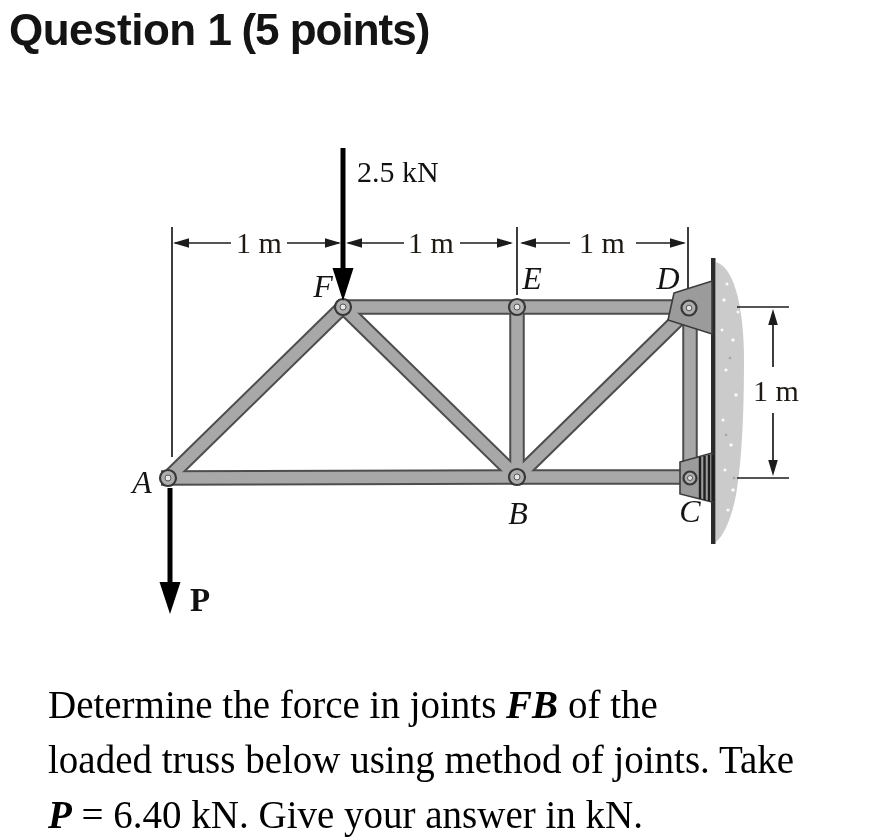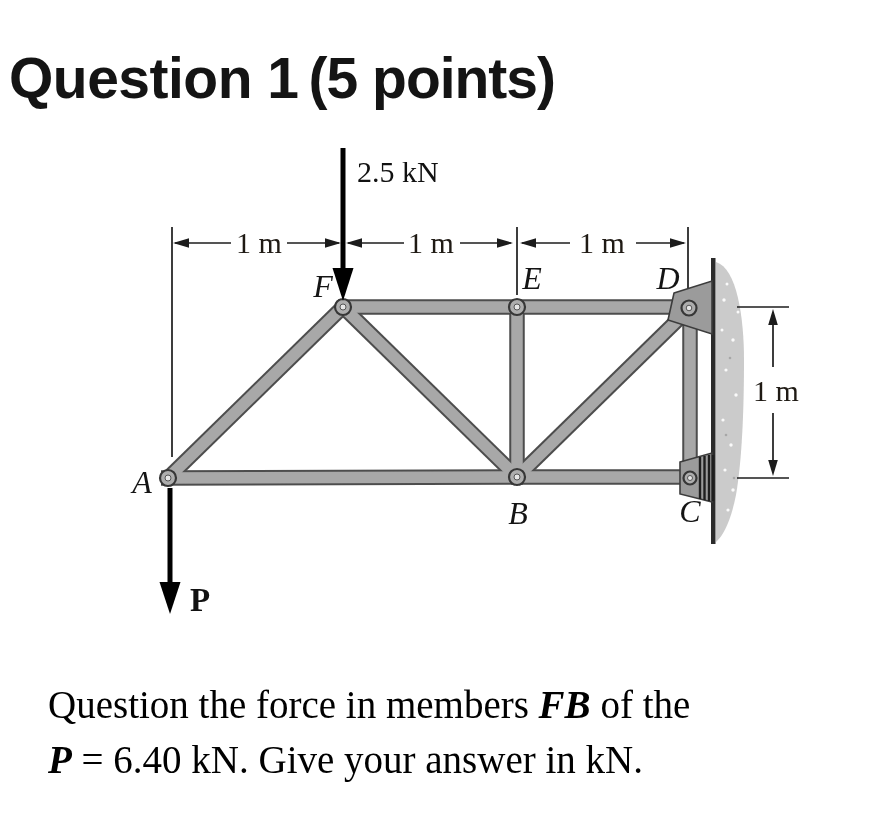--- a/index.html
+++ b/index.html
@@ -9,22 +9,22 @@
     --wall-line:#2b2b2b;
     --concrete:#cbcbcb;
     --dimension:#1c1c1c;
     --force:#000000;
     --text:#000000;
   }
   *{margin:0;padding:0;box-sizing:border-box;}
   html,body{width:880px;height:838px;background:#ffffff;overflow:hidden;}
   .page{position:relative;width:880px;height:838px;background:#ffffff;
         font-family:"Liberation Sans",sans-serif;}
-  .title{position:absolute;left:9px;top:2px;font-size:57px;line-height:56px;
-         font-weight:700;color:#141414;letter-spacing:-0.5px;white-space:nowrap;margin-top:48px;}
+  .title{position:absolute;left:9px;top:2px;font-size:44px;line-height:56px;
+         font-weight:700;color:#141414;letter-spacing:-0.5px;white-space:nowrap;}
   .title .pts{font-weight:600;margin-left:10px;letter-spacing:-1px;}
   .diagram-svg{position:absolute;left:0;top:0;width:880px;height:680px;}
 
   
   .m-edge{stroke:var(--member-edge);stroke-width:15.5;fill:none;}
   .m-fill{stroke:var(--member-fill);stroke-width:11.5;fill:none;}
   .gusset{fill:var(--gusset-fill);stroke:#3c3c3c;stroke-width:1.6;}
   .pin-outer{fill:#adadad;stroke:#373737;stroke-width:2.2;}
   .pin-inner{fill:#e6e6e6;stroke:#555555;stroke-width:1;}
   .dim-line{stroke:var(--dimension);stroke-width:1.7;fill:none;}
@@ -188,17 +188,18 @@
       <text class="joint-label" x="142" y="493" text-anchor="middle">A</text>
       <text class="joint-label" x="323" y="297" text-anchor="middle">F</text>
       <text class="joint-label" x="532" y="289" text-anchor="middle">E</text>
       <text class="joint-label" x="668" y="289" text-anchor="middle">D</text>
       <text class="joint-label" x="518" y="524" text-anchor="middle">B</text>
       <text class="joint-label" x="690" y="522" text-anchor="middle">C</text>
     </g>
   </svg>
 
   <div class="question-text">
-    <div class="qline"><span>Question the force in members </span><span class="em">FB</span><span> of the</span></div>
+    <div class="qline"><span>Determine the force in joints </span><span class="em">FB</span><span> of the</span></div>
+    <div class="qline"><span>loaded truss below using method of joints. Take</span></div>
     <div class="qline"><span class="em">P</span><span> = 6.40 kN. Give your answer in kN.</span></div>
   </div>
 
 </div>
 
 </body></html>

